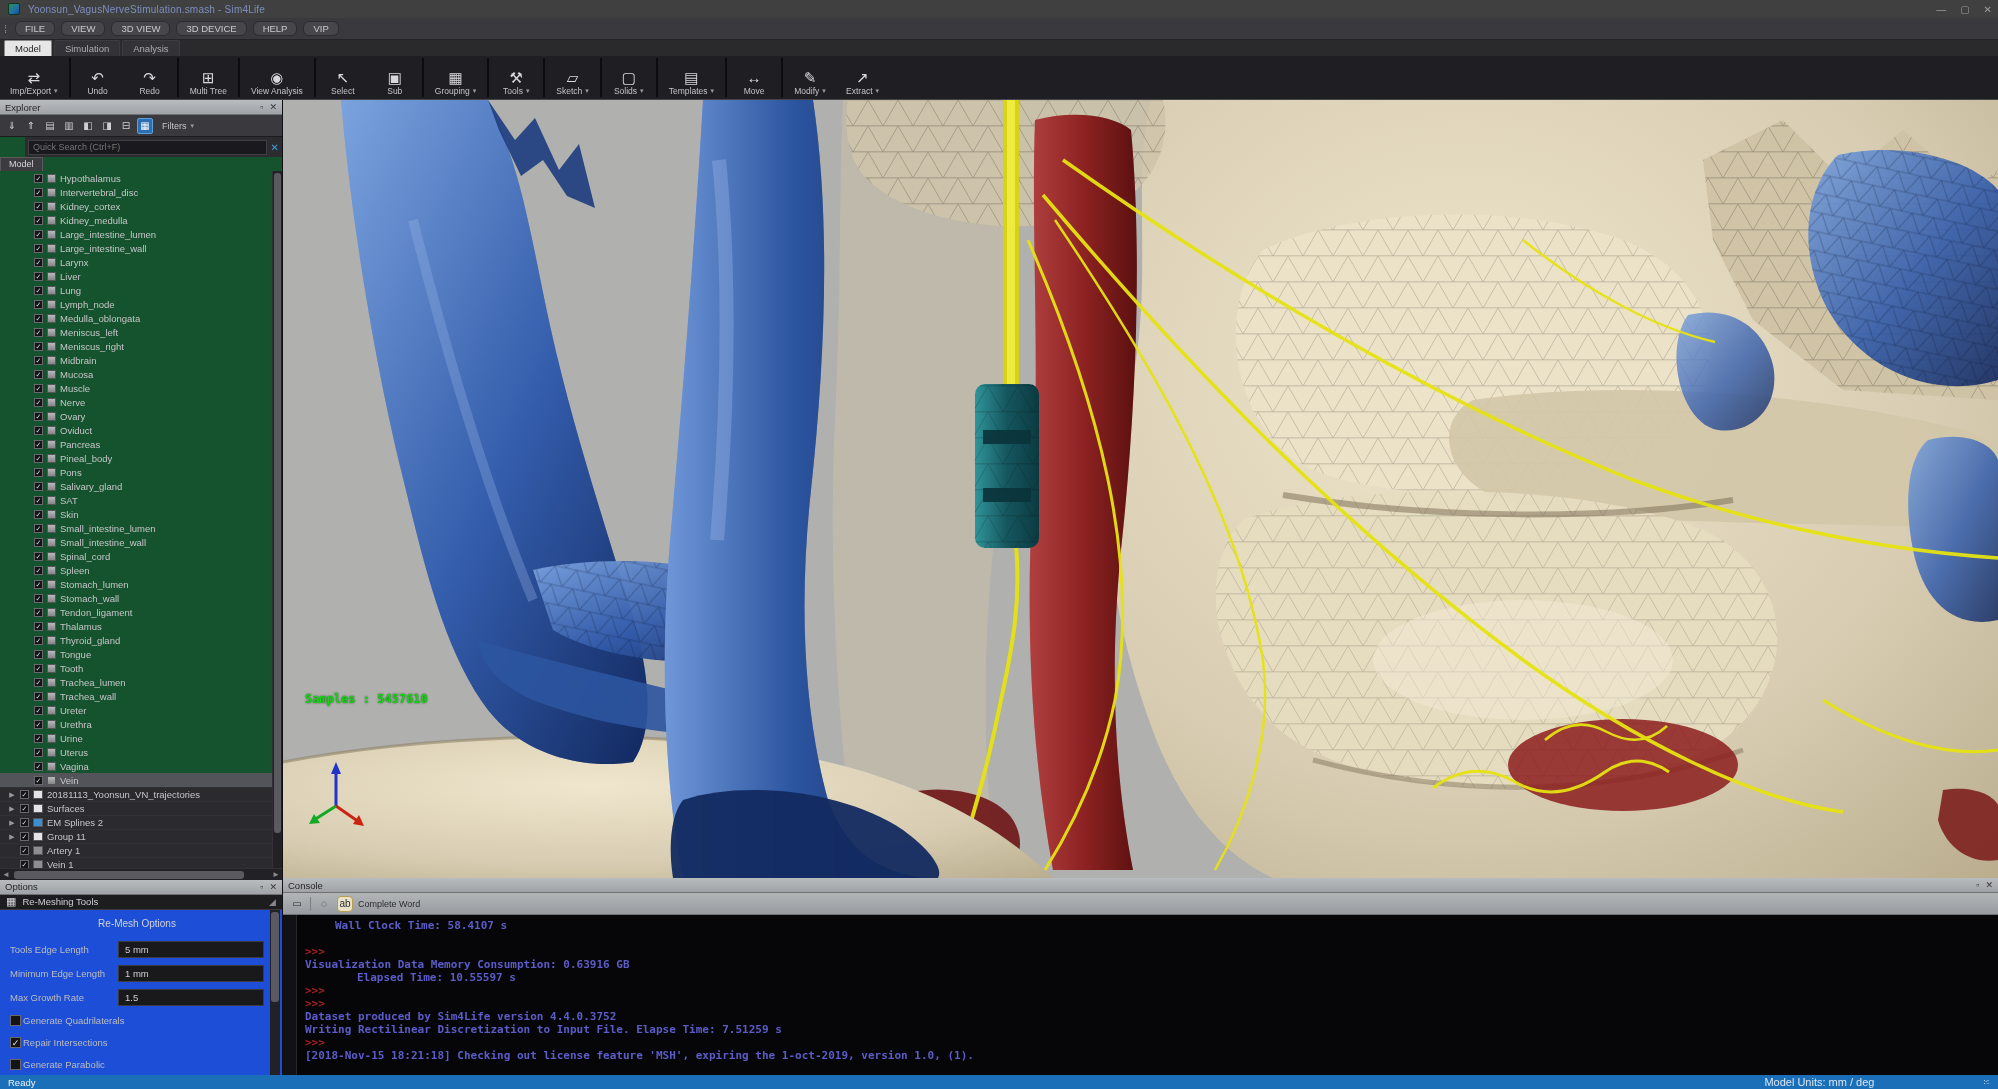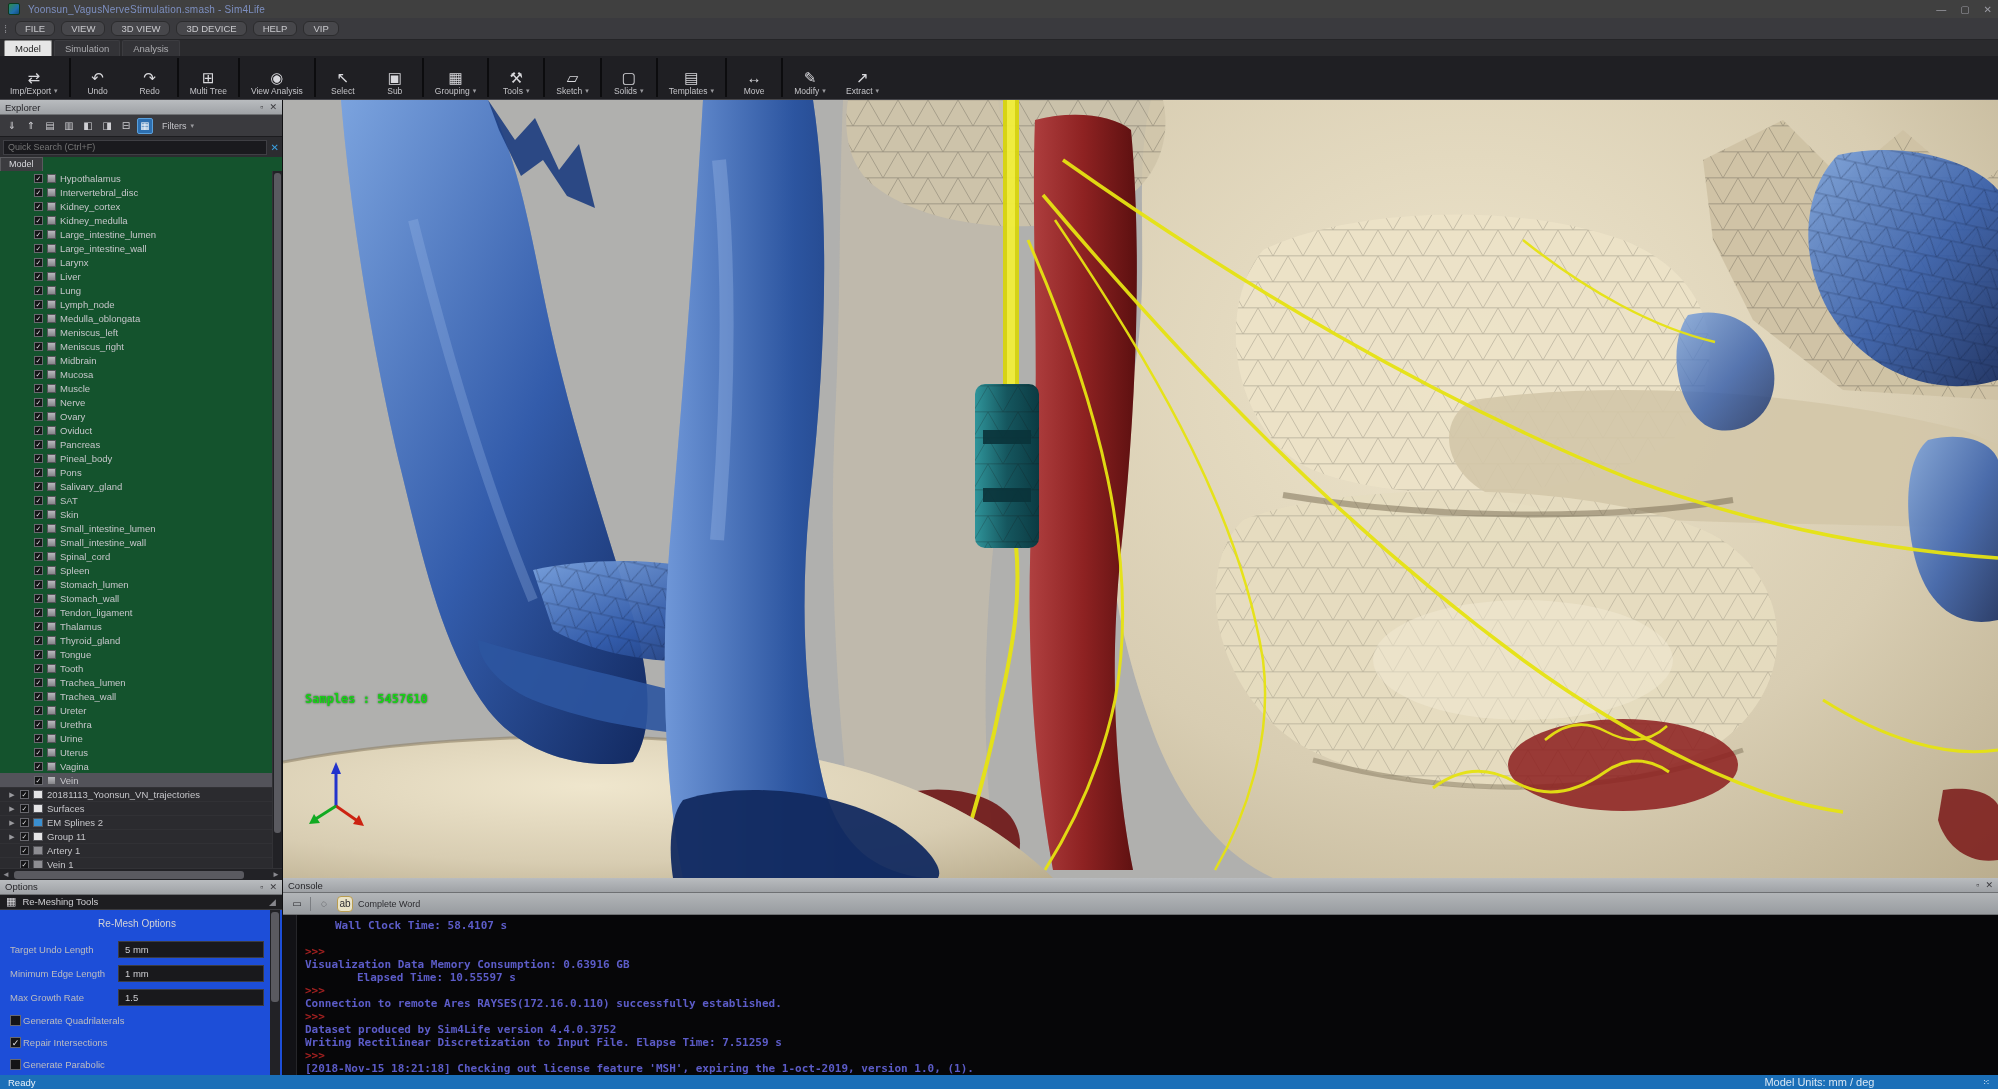--- a/index.html
+++ b/index.html
@@ -42,21 +42,21 @@
   .panel-header { height:15px; background:linear-gradient(#b9bcbf,#9fa2a6); color:#26262a; font-size:9.5px;
                   display:flex; align-items:center; padding:0 5px; flex:0 0 auto; border-bottom:1px solid #6e7073; }
   .ph-icons { margin-left:auto; display:flex; gap:6px; font-size:9px; color:#3a3a3e; }
 
   
   .explorer { height:798px; display:flex; flex-direction:column; background:#14532d; }
   .exp-icons { height:22px; background:#3a3a3e; border-bottom:1px solid #1c1c1f; display:flex; align-items:center; gap:3px; padding:0 4px; flex:0 0 auto; }
   .exp-ico { width:16px; height:16px; display:flex; align-items:center; justify-content:center; font-size:10px; color:#cfcfd3; border-radius:2px; }
   .exp-ico.active { background:#2d6fb0; border:1px solid #5aa0dc; color:#fff; }
   .filters { display:flex; align-items:center; gap:4px; color:#c4c4c8; font-size:9px; margin-left:6px; }
-  .exp-search { height:20px; display:flex; align-items:center; padding:2px 3px; background:#2c2c30; flex:0 0 auto; }
+  .exp-search { height:20px; display:flex; align-items:center; padding:2px 3px; background:#2c2c30; flex:0 0 auto;margin-left:25px; }
   .exp-search input { flex:1; height:15px; background:#1a1a1e; border:1px solid #3f3f44; color:#909096; font-size:9px; padding:0 4px; }
   .search-clear { color:#3aa0e0; font-size:10px; margin-left:4px; font-weight:bold; }
   .model-tab { flex:0 0 auto; height:14px; display:flex; }
   .model-tab span { background:#3c3c40; border:1px solid #5a5a5e; border-bottom:none; color:#d8d8dc; font-size:9px; padding:1px 8px; }
   .tree-wrap { flex:1 1 auto; position:relative; overflow:hidden; }
   .tree { position:absolute; inset:0 10px 0 0; }
   .tree-row { height:14px; display:flex; align-items:center; padding-left:34px; gap:4px; }
   .tree-row.selected { background:#53535a; }
   .chk { width:9px; height:9px; background:#141416; border:1px solid #68686e; color:#d8d8dc; font-size:7px; line-height:7px; text-align:center; flex:0 0 auto; }
   .ent-ico { width:9px; height:9px; background:linear-gradient(#b9b9bd,#85858a); border:1px solid #55555a; flex:0 0 auto; }
@@ -533,21 +533,21 @@
         </div>
         <div class="remesh-bar">
           <span class="bar-ico">▦</span>
           <span>Re-Meshing Tools</span>
           <span class="bar-corner">◢</span>
         </div>
         <div class="opt-body">
           <div class="opt-title">Re-Mesh Options</div>
           <div id="opt-fields">
               <div class="opt-row">
-                <span class="opt-lab">Target Undo Length</span>
+                <span class="opt-lab">Tools Edge Length</span>
                 <input value="5 mm" style="">
               </div>
               <div class="opt-row">
                 <span class="opt-lab">Minimum Edge Length</span>
                 <input value="1 mm" style="">
               </div>
               <div class="opt-row">
                 <span class="opt-lab">Max Growth Rate</span>
                 <input value="1.5" style="">
               </div>
@@ -735,21 +735,20 @@
         </div>
         <div class="con-body">
           <div class="con-gutter"></div>
           <div class="con-text" id="console-text">
               <div class="con-line info indent1">Wall Clock Time: 58.4107 s</div>
               <div class="con-line blank">&nbsp;</div>
               <div class="con-line prompt">&gt;&gt;&gt;</div>
               <div class="con-line info">Visualization Data Memory Consumption: 0.63916 GB</div>
               <div class="con-line info indent2">Elapsed Time: 10.55597 s</div>
               <div class="con-line prompt">&gt;&gt;&gt;</div>
-              <div class="con-line info">Connection to remote Ares RAYSES(172.16.0.110) successfully established.</div>
               <div class="con-line prompt">&gt;&gt;&gt;</div>
               <div class="con-line info">Dataset produced by Sim4Life version 4.4.0.3752</div>
               <div class="con-line info">Writing Rectilinear Discretization to Input File. Elapse Time: 7.51259 s</div>
               <div class="con-line prompt">&gt;&gt;&gt;</div>
               <div class="con-line info">[2018-Nov-15 18:21:18] Checking out license feature 'MSH', expiring the 1-oct-2019, version 1.0, (1).</div>
             </div>
         </div>
       </div>
     </div>
   </div>

